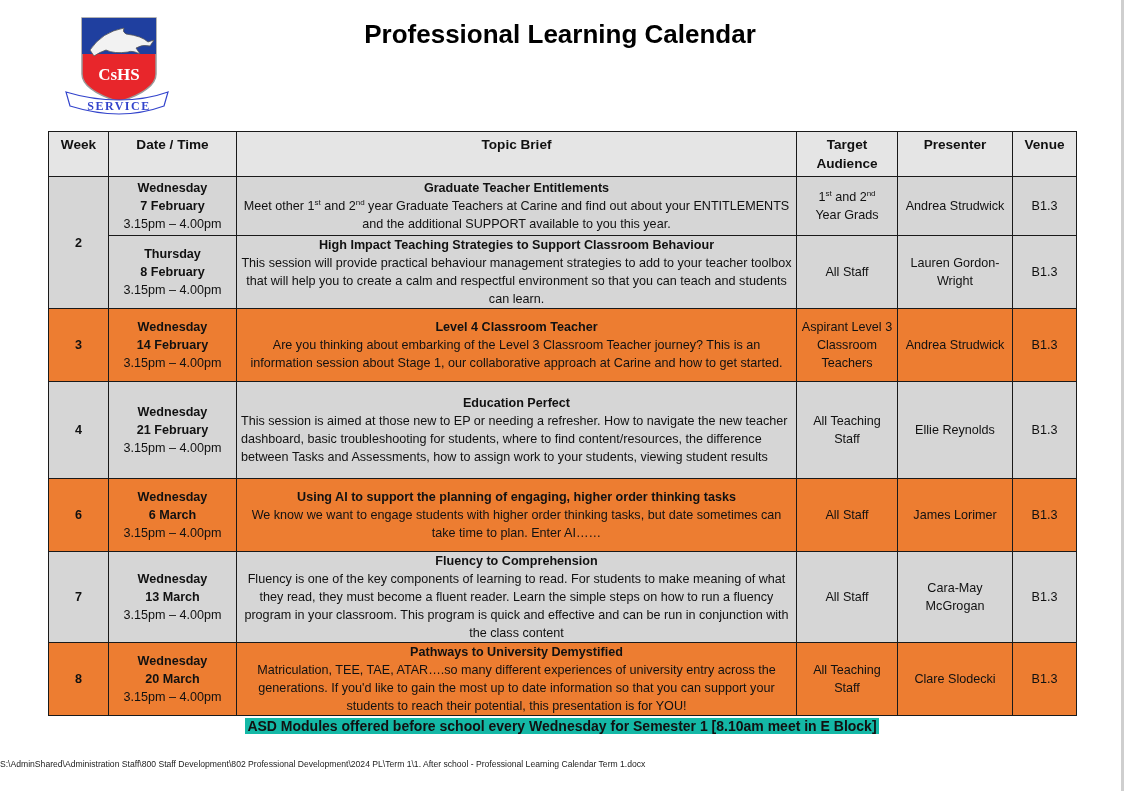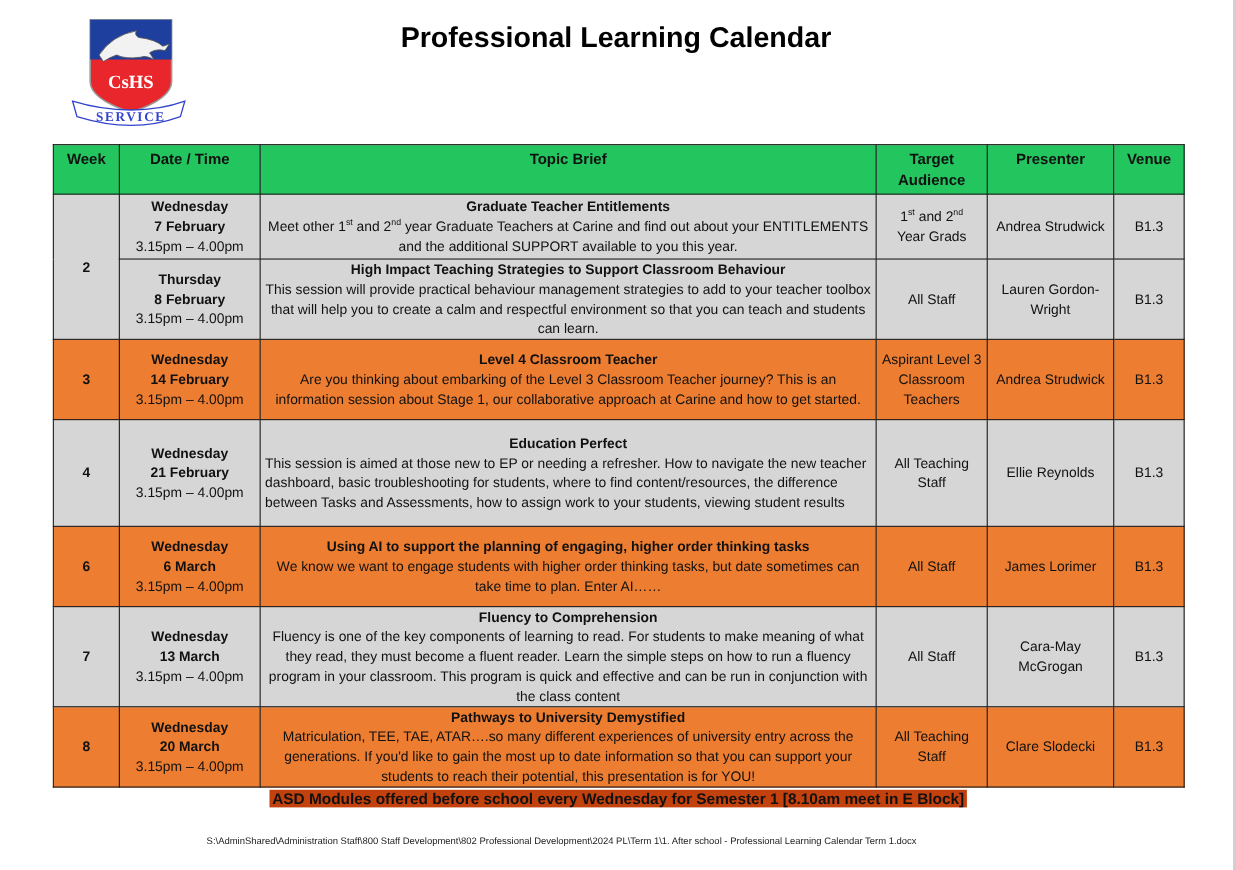--- a/index.html
+++ b/index.html
@@ -8,35 +8,35 @@
     font-family:"Liberation Sans", "DejaVu Sans", sans-serif; color:#111;
   }
   .right-edge { position:absolute; right:0; top:0; width:3px; height:791px; background:#cfcfcf; }
   .logo { position:absolute; left:62px; top:14px; width:110px; height:106px; }
   .title { position:absolute; left:360px; top:20px; width:400px; text-align:center; font-weight:bold; font-size:26px; line-height:29px; color:#000; }
   table.cal {
     position:absolute; left:48px; top:131px; width:1028px; border-collapse:collapse; table-layout:fixed;
     font-size:12.6px; line-height:18px;
   }
   table.cal td, table.cal th { border:1.5px solid #1a1a1a; text-align:center; vertical-align:middle; padding:0 4px; }
-  table.cal th { background:#22c55e; font-weight:bold; font-size:13.6px; vertical-align:top; padding-top:3px; height:41px; line-height:19px; }
+  table.cal th { background:#e5e5e5; font-weight:bold; font-size:13.6px; vertical-align:top; padding-top:3px; height:41px; line-height:19px; }
   tr.grey td { background:#d6d6d6; }
   tr.orange td { background:#ed7d31; }
   td.week { font-weight:bold; }
   .day, .date { font-weight:bold; display:block; }
   .time { display:block; }
   .topic-title { font-weight:bold; display:block; }
   .topic-desc { display:block; }
   .left-desc { text-align:left; }
   sup { font-size:8px; line-height:0; }
   .asd {
     position:absolute; top:717px; left:0; width:1124px; text-align:center;
   }
-  .asd span { background:#c2410c; font-weight:bold; font-size:14px; padding:0 2px; line-height:19px; }
-  .footer { position:absolute; top:759px; left:0; width:1021px; text-align:center; font-size:8.6px; color:#222; }
+  .asd span { background:#14b8a6; font-weight:bold; font-size:14px; padding:0 2px; line-height:19px; }
+  .footer { position:absolute; top:759px; left:0; width:1021px; font-size:8.6px; color:#222; }
 </style>
 </head>
 <body>
 
 <div class="right-edge"></div>
 
 <svg class="logo" viewBox="0 0 110 106">
   <path d="M20 4 H94 V60 Q94 76 57 88 Q20 76 20 60 Z" fill="#e8262b" stroke="#9a9a9a" stroke-width="1.5"></path>
   <path d="M20 4 H94 V40 H20 Z" fill="#1f3f9f"></path>
   <path d="M28 36 Q40 18 62 14 Q60 18 64 20 Q80 22 86 28 L92 26 L88 32 Q80 30 74 34 L78 40 Q70 36 66 38 Q52 40 44 36 Q38 38 32 42 Z" fill="#f2f2f2" stroke="#555" stroke-width="0.8"></path>

